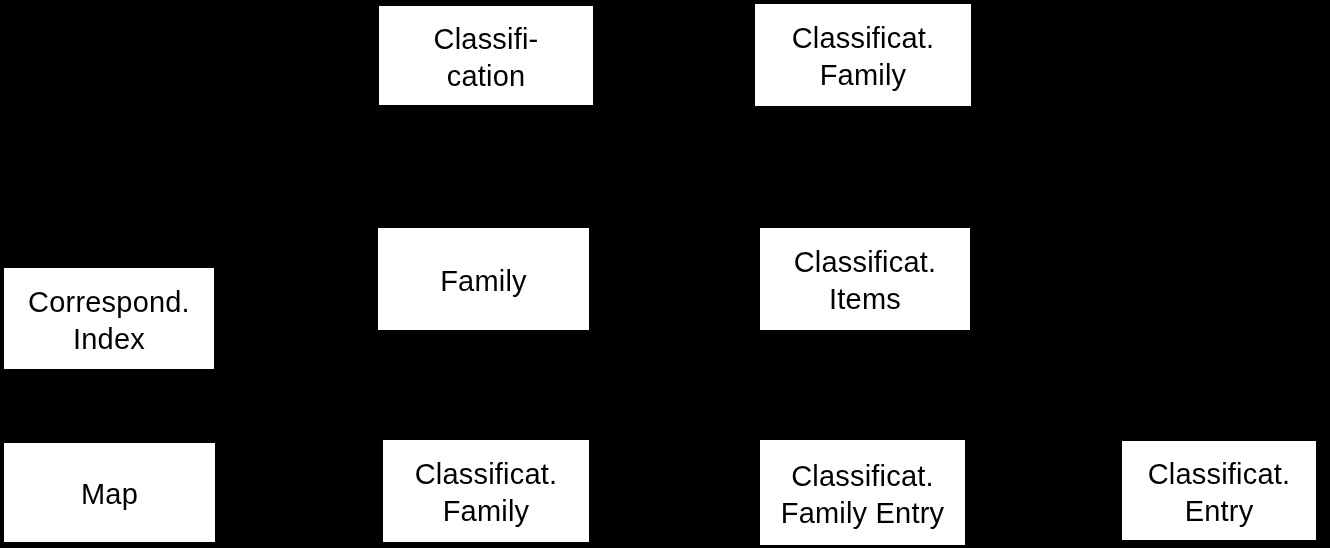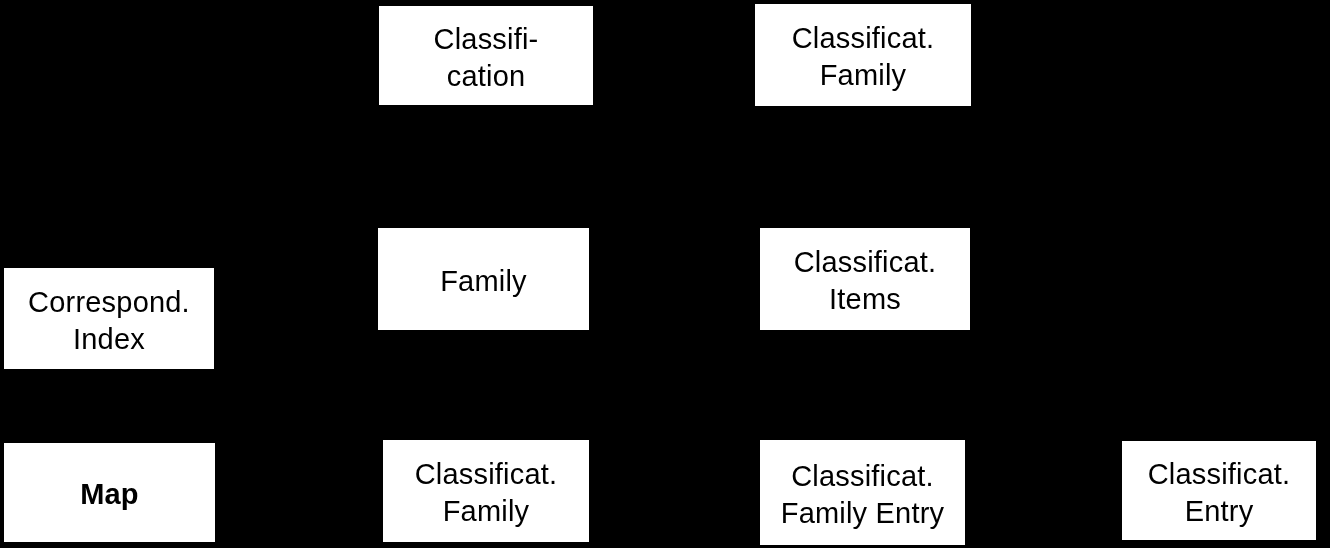--- a/index.html
+++ b/index.html
@@ -35,21 +35,21 @@
     white-space: nowrap;
   }
   .node .line:empty { display: none; }
 
   
   .n1 { left: 379px;  top: 6px;   width: 214px; height: 99px;  }
   .n2 { left: 755px;  top: 4px;   width: 216px; height: 102px; }
   .n3 { left: 4px;    top: 228px; width: 210px; height: 101px; margin-top: 40px; }
   .n4 { left: 378px;  top: 228px; width: 211px; height: 102px; }
   .n5 { left: 760px;  top: 228px; width: 210px; height: 102px; }
-  .n6 { left: 4px;    top: 443px; width: 211px; height: 99px; font-weight: bold;  }
+  .n6 { left: 4px;    top: 443px; width: 211px; height: 99px;  }
   .n7 { left: 383px;  top: 440px; width: 206px; height: 102px; }
   .n8 { left: 760px;  top: 440px; width: 205px; height: 105px; }
   .n9 { left: 1122px; top: 441px; width: 194px; height: 99px;  }
 </style>
 </head>
 <body>
 
 <div class="canvas">
 
   <div class="node n1">

